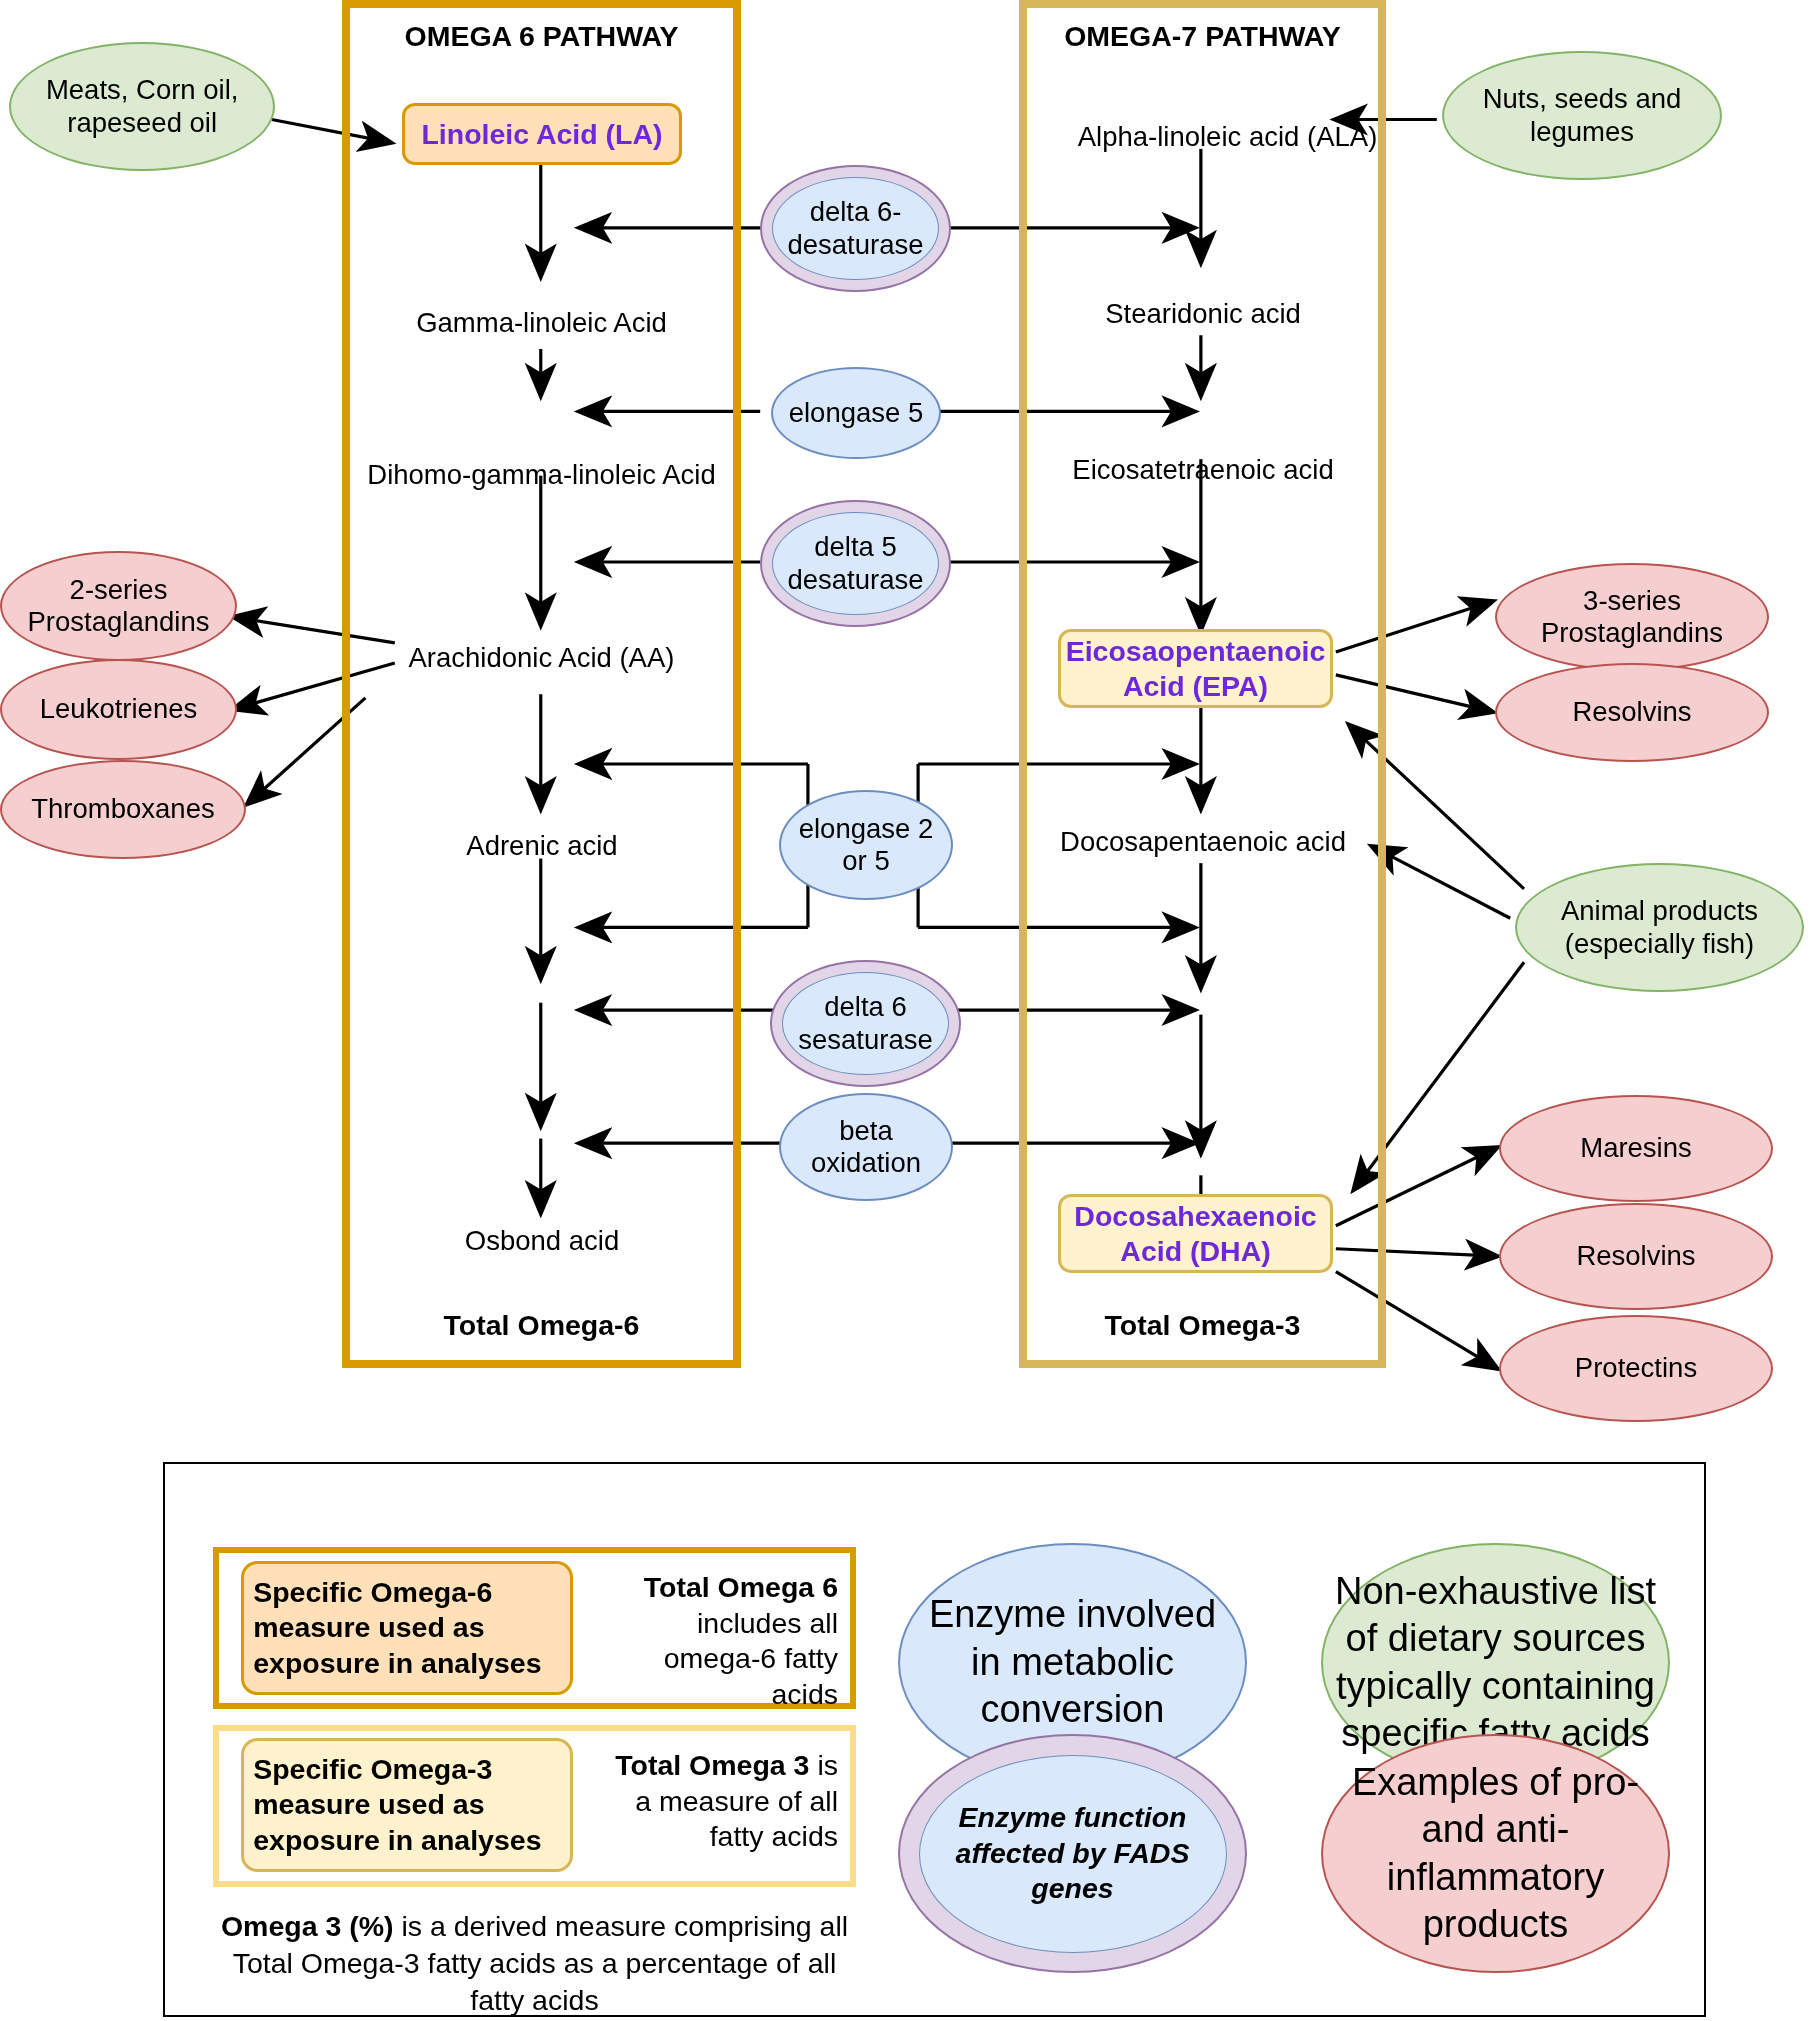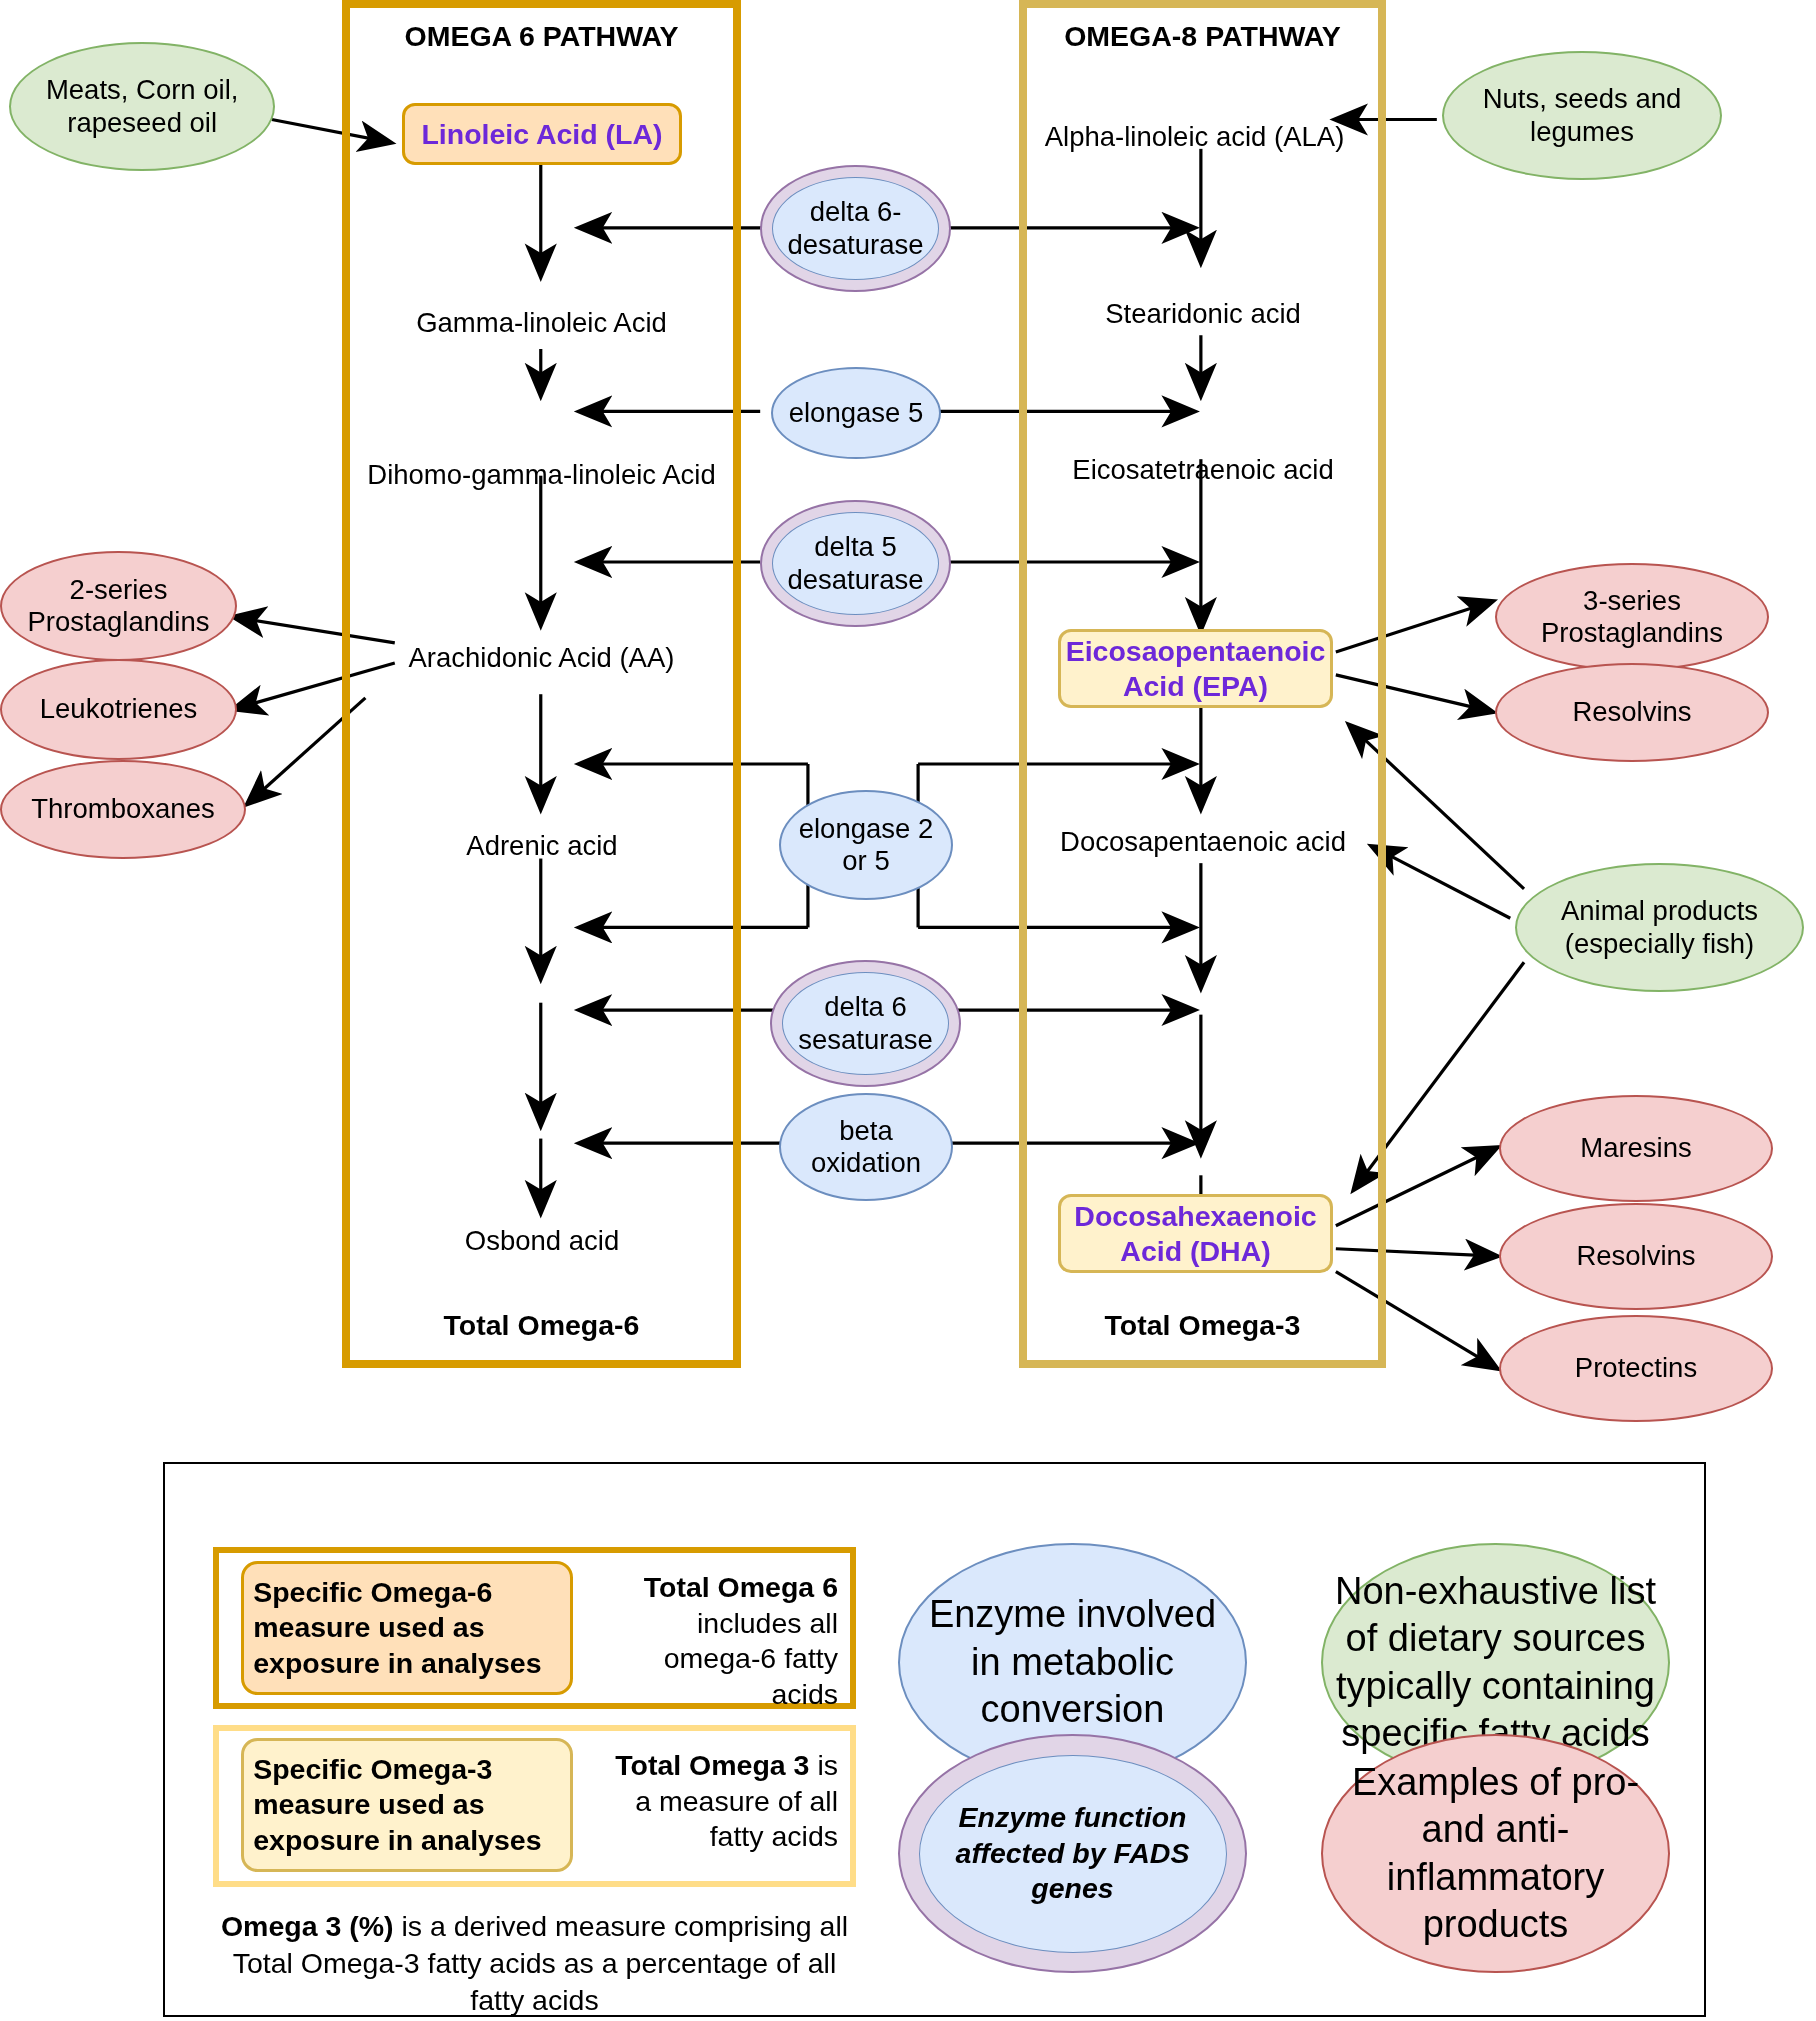--- a/index.html
+++ b/index.html
@@ -257,21 +257,21 @@
       <path d="M1000,832 L1000,920"></path>
       <path d="M1000,920 L1000,1010"></path>
     </g>
   </svg>
 
   <div class="pathway-box" style="left:342px; top:0px; width:399px; height:1368px;"></div>
   <div class="pathway-title" style="left:342px; top:20px; width:399px;">OMEGA 6 PATHWAY</div>
   <div class="total-label" style="left:342px; top:1309px; width:399px;">Total Omega-6</div>
 
   <div class="pathway-box omega3" style="left:1019px; top:0px; width:367px; height:1368px;"></div>
-  <div class="pathway-title" style="left:1019px; top:20px; width:367px;">OMEGA-8 PATHWAY</div>
+  <div class="pathway-title" style="left:1019px; top:20px; width:367px;">OMEGA-7 PATHWAY</div>
   <div class="total-label" style="left:1019px; top:1309px; width:367px;">Total Omega-3</div>
 
   <div class="node ellipse e-green" style="left:9.2px; top:42px; width:266px; height:129px; padding:0 24px;">Meats, Corn oil, rapeseed oil</div>
 
   <div class="node ellipse e-green" style="left:1442px; top:51px; width:280px; height:129px; padding:0 24px;">Nuts, seeds and legumes</div>
 
   <div class="node ellipse e-green" style="left:1515px; top:863px; width:289px; height:129px; padding:0 20px;">Animal products (especially fish)</div>
 
   <div class="key-box key-o6" style="left:402px; top:103px; width:280px; height:62px;">Linoleic Acid (LA)</div>
 
@@ -284,21 +284,21 @@
   <div class="node plain-text" style="left:386px; top:826px; width:312px; height:40px;">Adrenic acid</div>
 
   <div class="node plain-text" style="left:386px; top:1221px; width:312px; height:40px;">Osbond acid</div>
 
   <div class="node ellipse e-red" style="left:0px; top:551px; width:237px; height:110px; padding:0 16.5px;">2-series Prostaglandins</div>
 
   <div class="node ellipse e-red" style="left:0px; top:659px; width:237px; height:101px; padding:0 3px;">Leukotrienes</div>
 
   <div class="node ellipse e-red" style="left:0px; top:760px; width:246px; height:99px; padding:0 16.5px;">Thromboxanes</div>
 
-  <div class="node plain-text" style="left:1034px; top:101px; width:321px; height:73px;">Alpha-linoleic acid (ALA)</div>
+  <div class="node plain-text" style="left:1067px; top:101px; width:321px; height:73px;">Alpha-linoleic acid (ALA)</div>
 
   <div class="node plain-text" style="left:1047px; top:294px; width:312px; height:40px;">Stearidonic acid</div>
 
   <div class="node plain-text" style="left:1033px; top:450px; width:340px; height:40px;">Eicosatetraenoic acid</div>
 
   <div class="key-box key-o3" style="left:1058px; top:629px; width:275px; height:79px;">Eicosaopentaenoic Acid (EPA)</div>
 
   <div class="node plain-text" style="left:1033px; top:822px; width:340px; height:40px;">Docosapentaenoic acid</div>
 
   <div class="key-box key-o3" style="left:1058px; top:1194px; width:275px; height:79px;">Docosahexaenoic Acid (DHA)</div>

